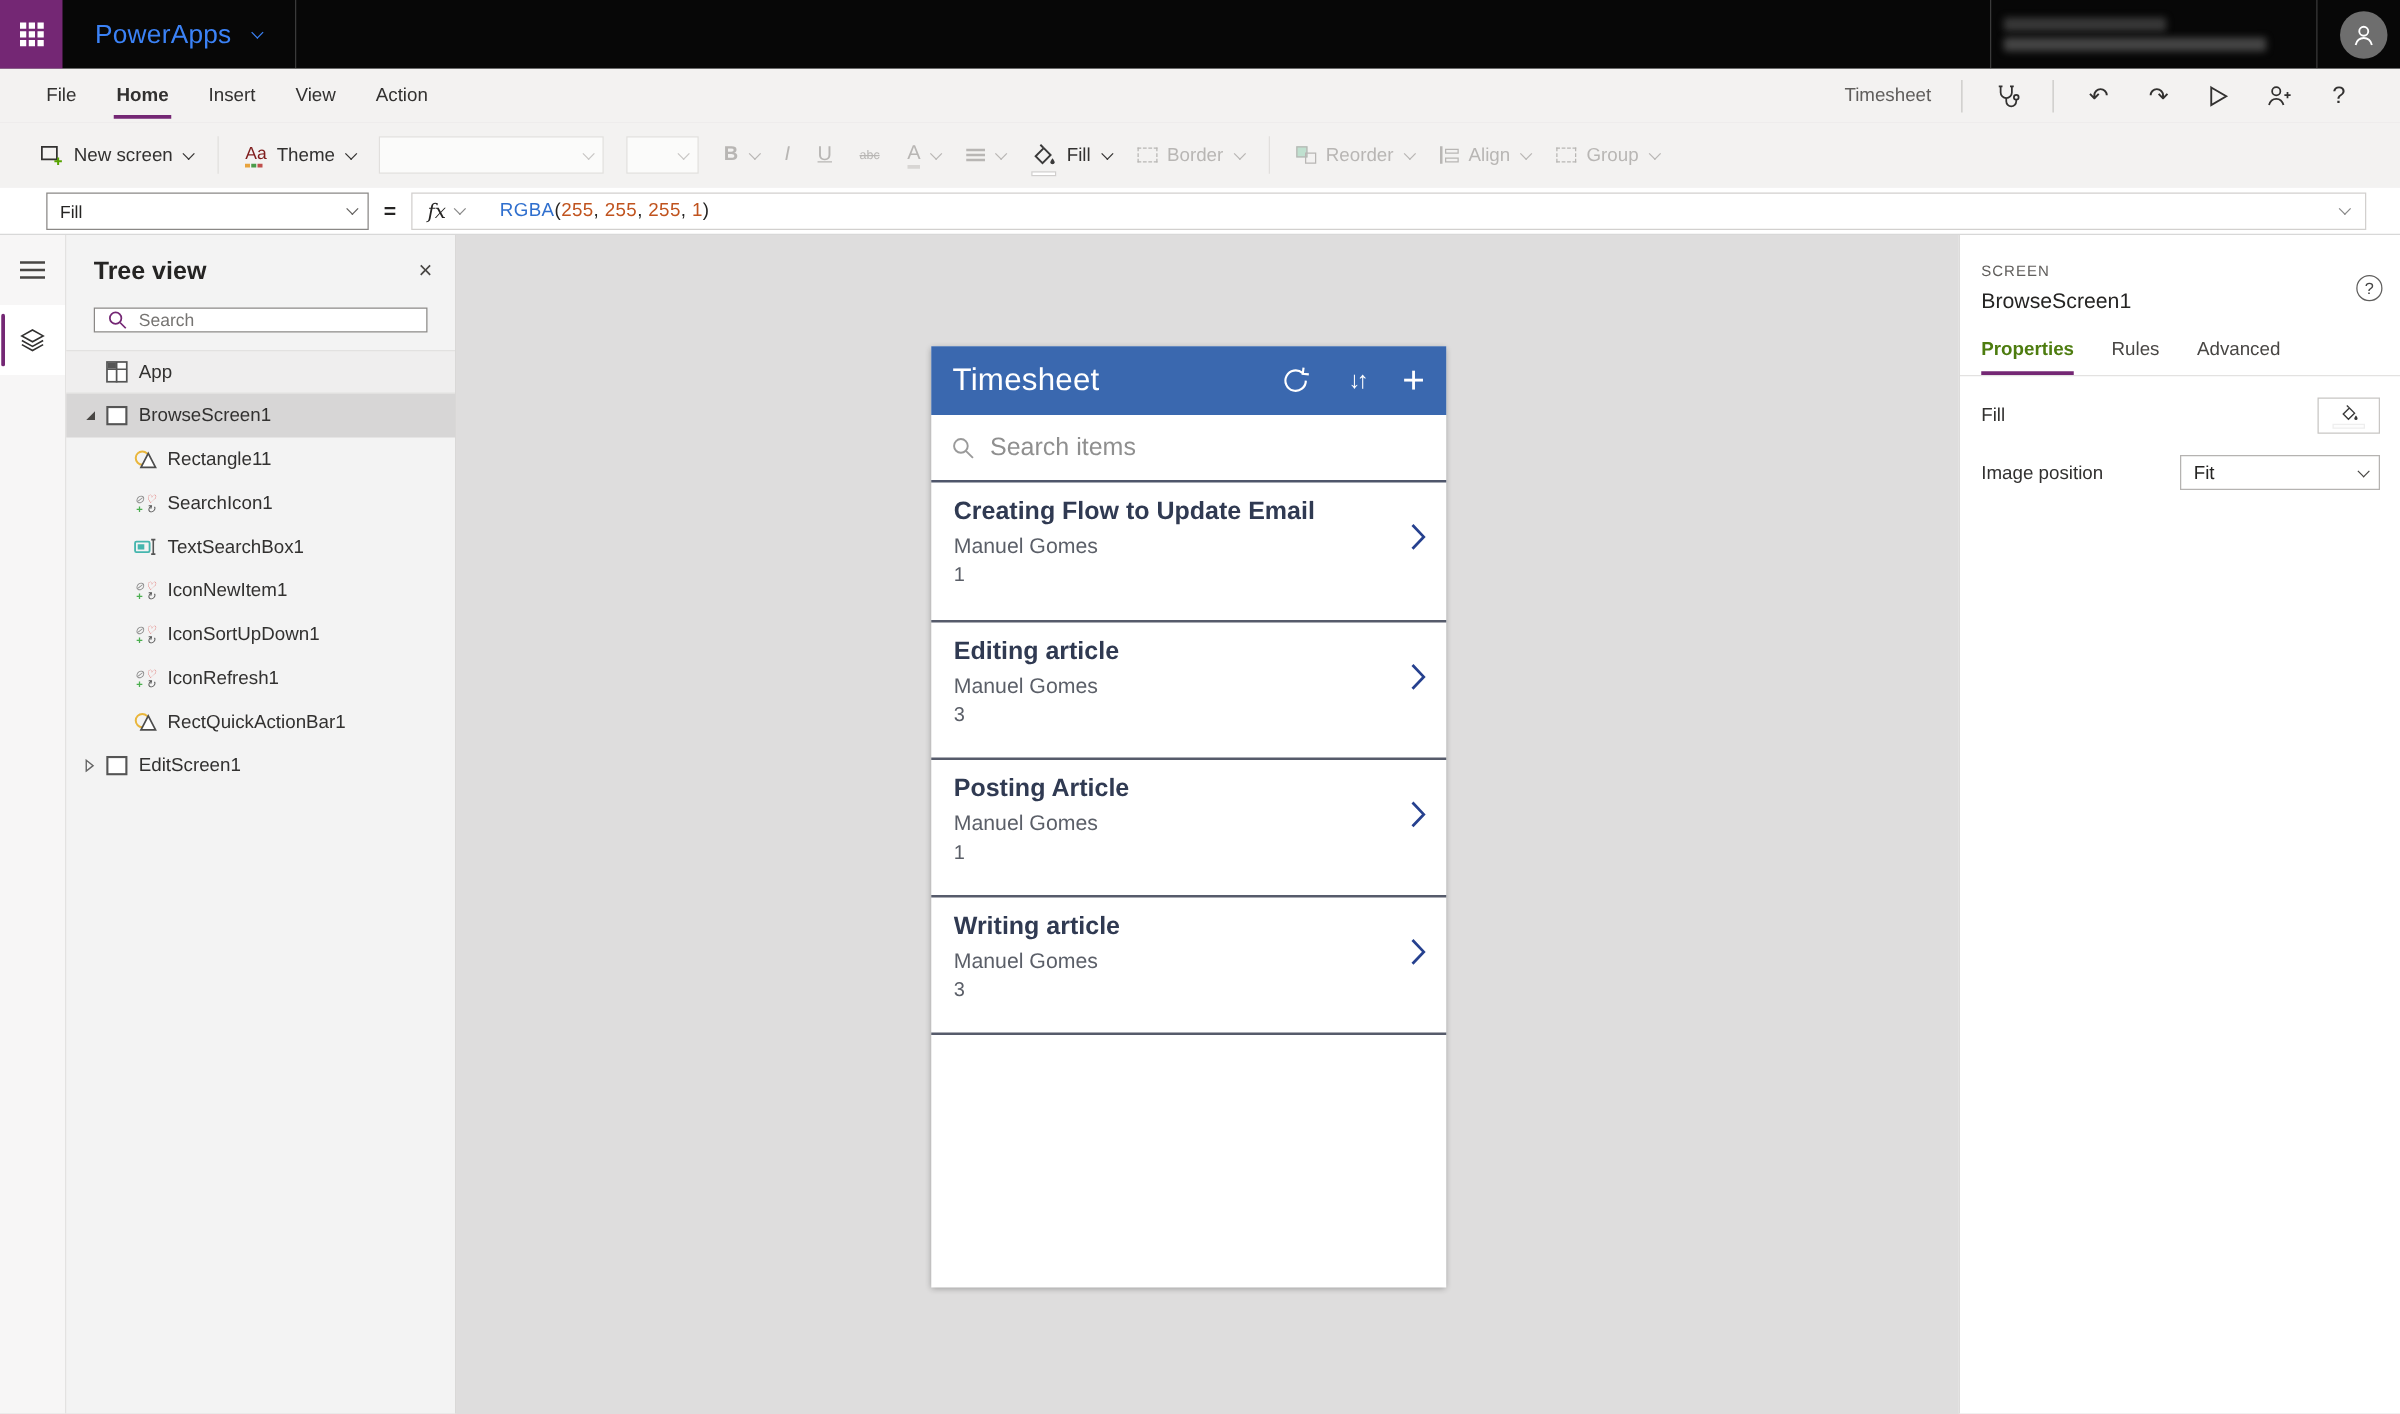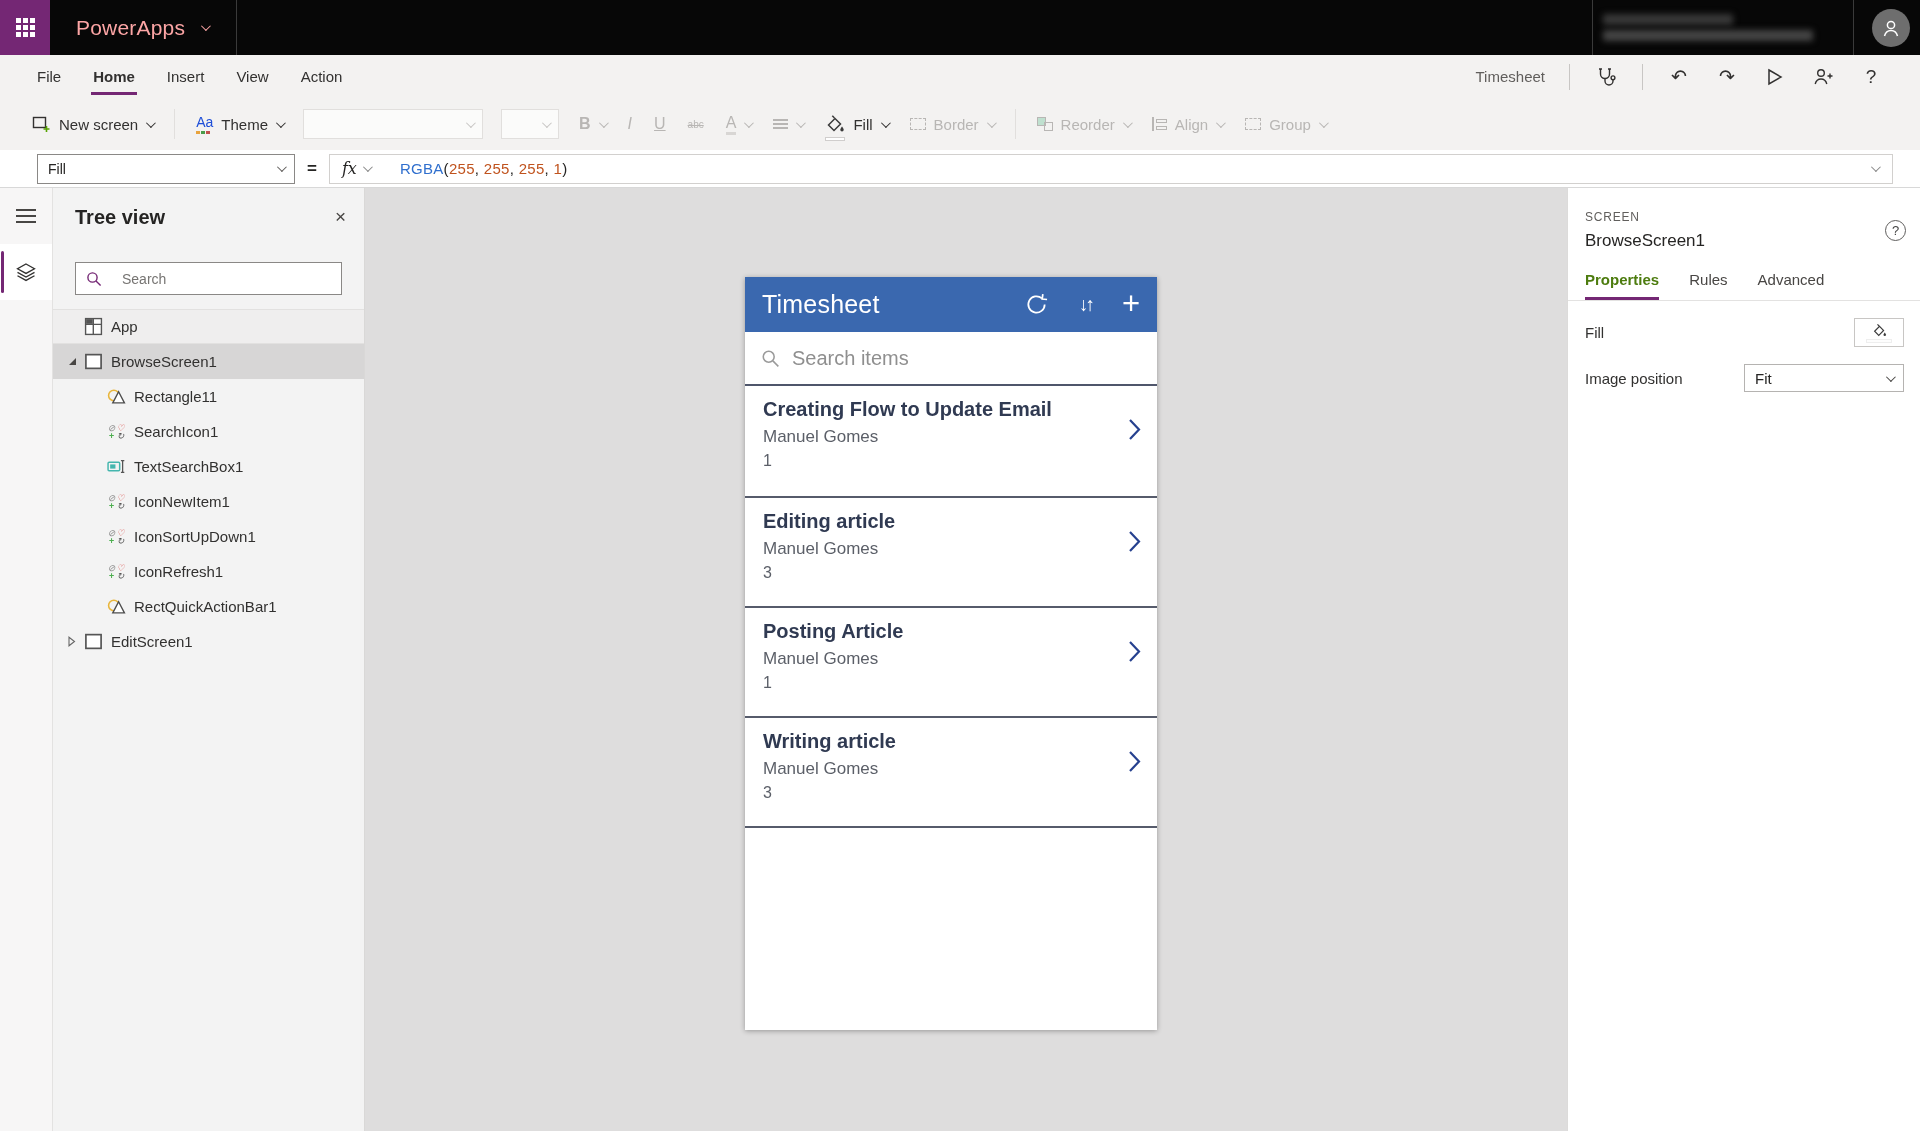--- a/index.html
+++ b/index.html
@@ -1,21 +1,21 @@
 <!DOCTYPE html>
 <html><head>
 <meta charset="utf-8">
 <style>
   * { margin:0; padding:0; box-sizing:border-box; }
   html,body { width:1920px; height:1131px; }
   body { font-family:"Liberation Sans", sans-serif; background:#dedddd; overflow:hidden; }
   .app { width:1920px; height:1131px; display:flex; flex-direction:column; }
 
   
-  .topbar { height:55px; background:#070707; display:flex; align-items:center; color:#fca5a5; flex:0 0 auto; }
+  .topbar { height:55px; background:#070707; display:flex; align-items:center; color:#3b82f6; flex:0 0 auto; }
   .waffle-btn { width:50px; height:55px; background:#742774; display:flex; align-items:center; justify-content:center; cursor:pointer; }
   .waffle { display:grid; grid-template-columns:repeat(3,5px); grid-gap:2px; }
   .waffle i { width:5px; height:5px; background:#fff; }
   .brand { font-size:21px; margin-left:26px; display:flex; align-items:center; gap:16px; font-weight:400; letter-spacing:.2px; }
   .chev { width:7px; height:7px; border-right:1.6px solid currentColor; border-bottom:1.6px solid currentColor; transform:rotate(45deg) translateY(-2px); display:inline-block; }
   .tb-div { width:1px; height:55px; background:#3a3a3a; margin-left:28px; }
   .tb-right { margin-left:auto; display:flex; align-items:center; height:100%; }
   .acct-blur { display:flex; flex-direction:column; gap:5px; margin:0 20px 0 10px; width:230px; }
   .acct-blur i { display:block; height:11px; background:#4a4a4a; filter:blur(3px); border-radius:2px; }
   .acct-blur i:nth-child(1){ width:130px; background:#383838;}
@@ -38,21 +38,21 @@
   .tbtn.disabled { color:#b8b6b4; cursor:default; }
   .tdiv { width:1px; height:30px; background:#e1dfdd; margin:0 10px; }
   .tsel { width:180px; height:30px; border:1px solid #e1dfdd; background:#fbfbfa; display:flex; align-items:center; padding:0 9px; color:#c8c6c4; margin:0 9px; justify-content:flex-end; }
   .tsel.small { width:58px; }
   .fmt { font-size:16px; }
   .fmt.b{font-weight:700;} .fmt.i{font-style:italic;} .fmt.u{text-decoration:underline;} .fmt.s{text-decoration:line-through;font-size:10px;}
   .fmt.a{border-bottom:3px solid #d8d6d4;}
   .bars { width:15px; height:2px; background:currentColor; box-shadow:0 4px 0 currentColor, 0 8px 0 currentColor; margin-top:-8px; }
   .swatch { width:20px; height:4px; background:#fff; border:1px solid #d0cecd; position:absolute; bottom:9px; left:11px; }
   .fill-btn { position:relative; }
-  .theme-aa { font-size:14px; color:#1d4ed8; position:relative; padding-bottom:4px; }
+  .theme-aa { font-size:14px; color:#7f1d1d; position:relative; padding-bottom:4px; }
   .theme-aa em { position:absolute; left:0; bottom:0; display:flex; gap:1px; font-style:normal; }
   .theme-aa em i { width:4px; height:3px; display:block; }
   .dash-ico { width:16px; height:12px; border:1px dashed currentColor; }
   .reorder-ico { position:relative; width:16px; height:14px; }
   .reorder-ico i { position:absolute; width:9px; height:9px; border:1px solid currentColor; background:#cfe7da; }
   .reorder-ico i:nth-child(1){ left:0; top:0; background:#bfe0cf;}
   .reorder-ico i:nth-child(2){ right:0; bottom:0; background:transparent;}
   .align-ico { display:flex; gap:2px; align-items:center; }
   .align-ico b { width:2px; height:14px; background:currentColor; }
   .align-ico span { display:flex; flex-direction:column; gap:3px; }
@@ -78,21 +78,21 @@
   .rail { width:53px; background:#f7f6f6; border-right:1px solid #e3e2e1; flex:0 0 auto; }
   .hamb-wrap { height:56px; display:flex; align-items:center; justify-content:center; cursor:pointer; }
   .hamb { width:20px; height:2px; background:#484644; box-shadow:0 -6px 0 #484644, 0 6px 0 #484644; }
   .layers-wrap { height:56px; background:#fff; position:relative; display:flex; align-items:center; justify-content:center; cursor:pointer; }
   .layers-wrap::before { content:""; position:absolute; left:1px; top:7px; bottom:7px; width:3px; background:#742774; border-radius:2px; }
 
   .treepanel { width:312px; background:#f3f3f3; border-right:1px solid #d9d8d7; flex:0 0 auto; display:flex; flex-direction:column; }
   .tp-head { height:58px; display:flex; align-items:center; padding:0 18px 0 22px; }
   .tp-title { flex:1; font-size:20px; font-weight:600; color:#252423; }
   .tp-close { font-size:19px; color:#484644; cursor:pointer; }
-  .tp-search { margin:16px 22px 14px; height:33px; border:1px solid #8a8886; background:#fff; display:flex; align-items:center; padding:0 10px; gap:20px; }
+  .tp-search { margin:0 22px 14px; height:20px; border:1px solid #8a8886; background:#fff; display:flex; align-items:center; padding:0 10px; gap:9px; }
   .tp-search svg { color:#742774; flex:0 0 auto; }
   .tp-search input { border:none; outline:none; flex:1; font-size:14px; font-family:inherit; color:#333; background:transparent; }
   .tp-search input::placeholder { color:#767472; }
   .trow { height:35px; display:flex; align-items:center; font-size:15px; color:#323130; cursor:pointer; }
   .trow.d0 { padding-left:11px; }
   .trow.d1 { padding-left:34px; }
   .trow.approw { background:#efeeee; border-top:1px solid #e2e1e0; border-bottom:1px solid #e2e1e0; }
   .trow.selected { background:#d7d6d6; }
   .tw { width:16px; display:flex; align-items:center; justify-content:center; flex:0 0 auto; }
   .tw .exp { width:0; height:0; border-bottom:7px solid #484644; border-left:7px solid transparent; }

